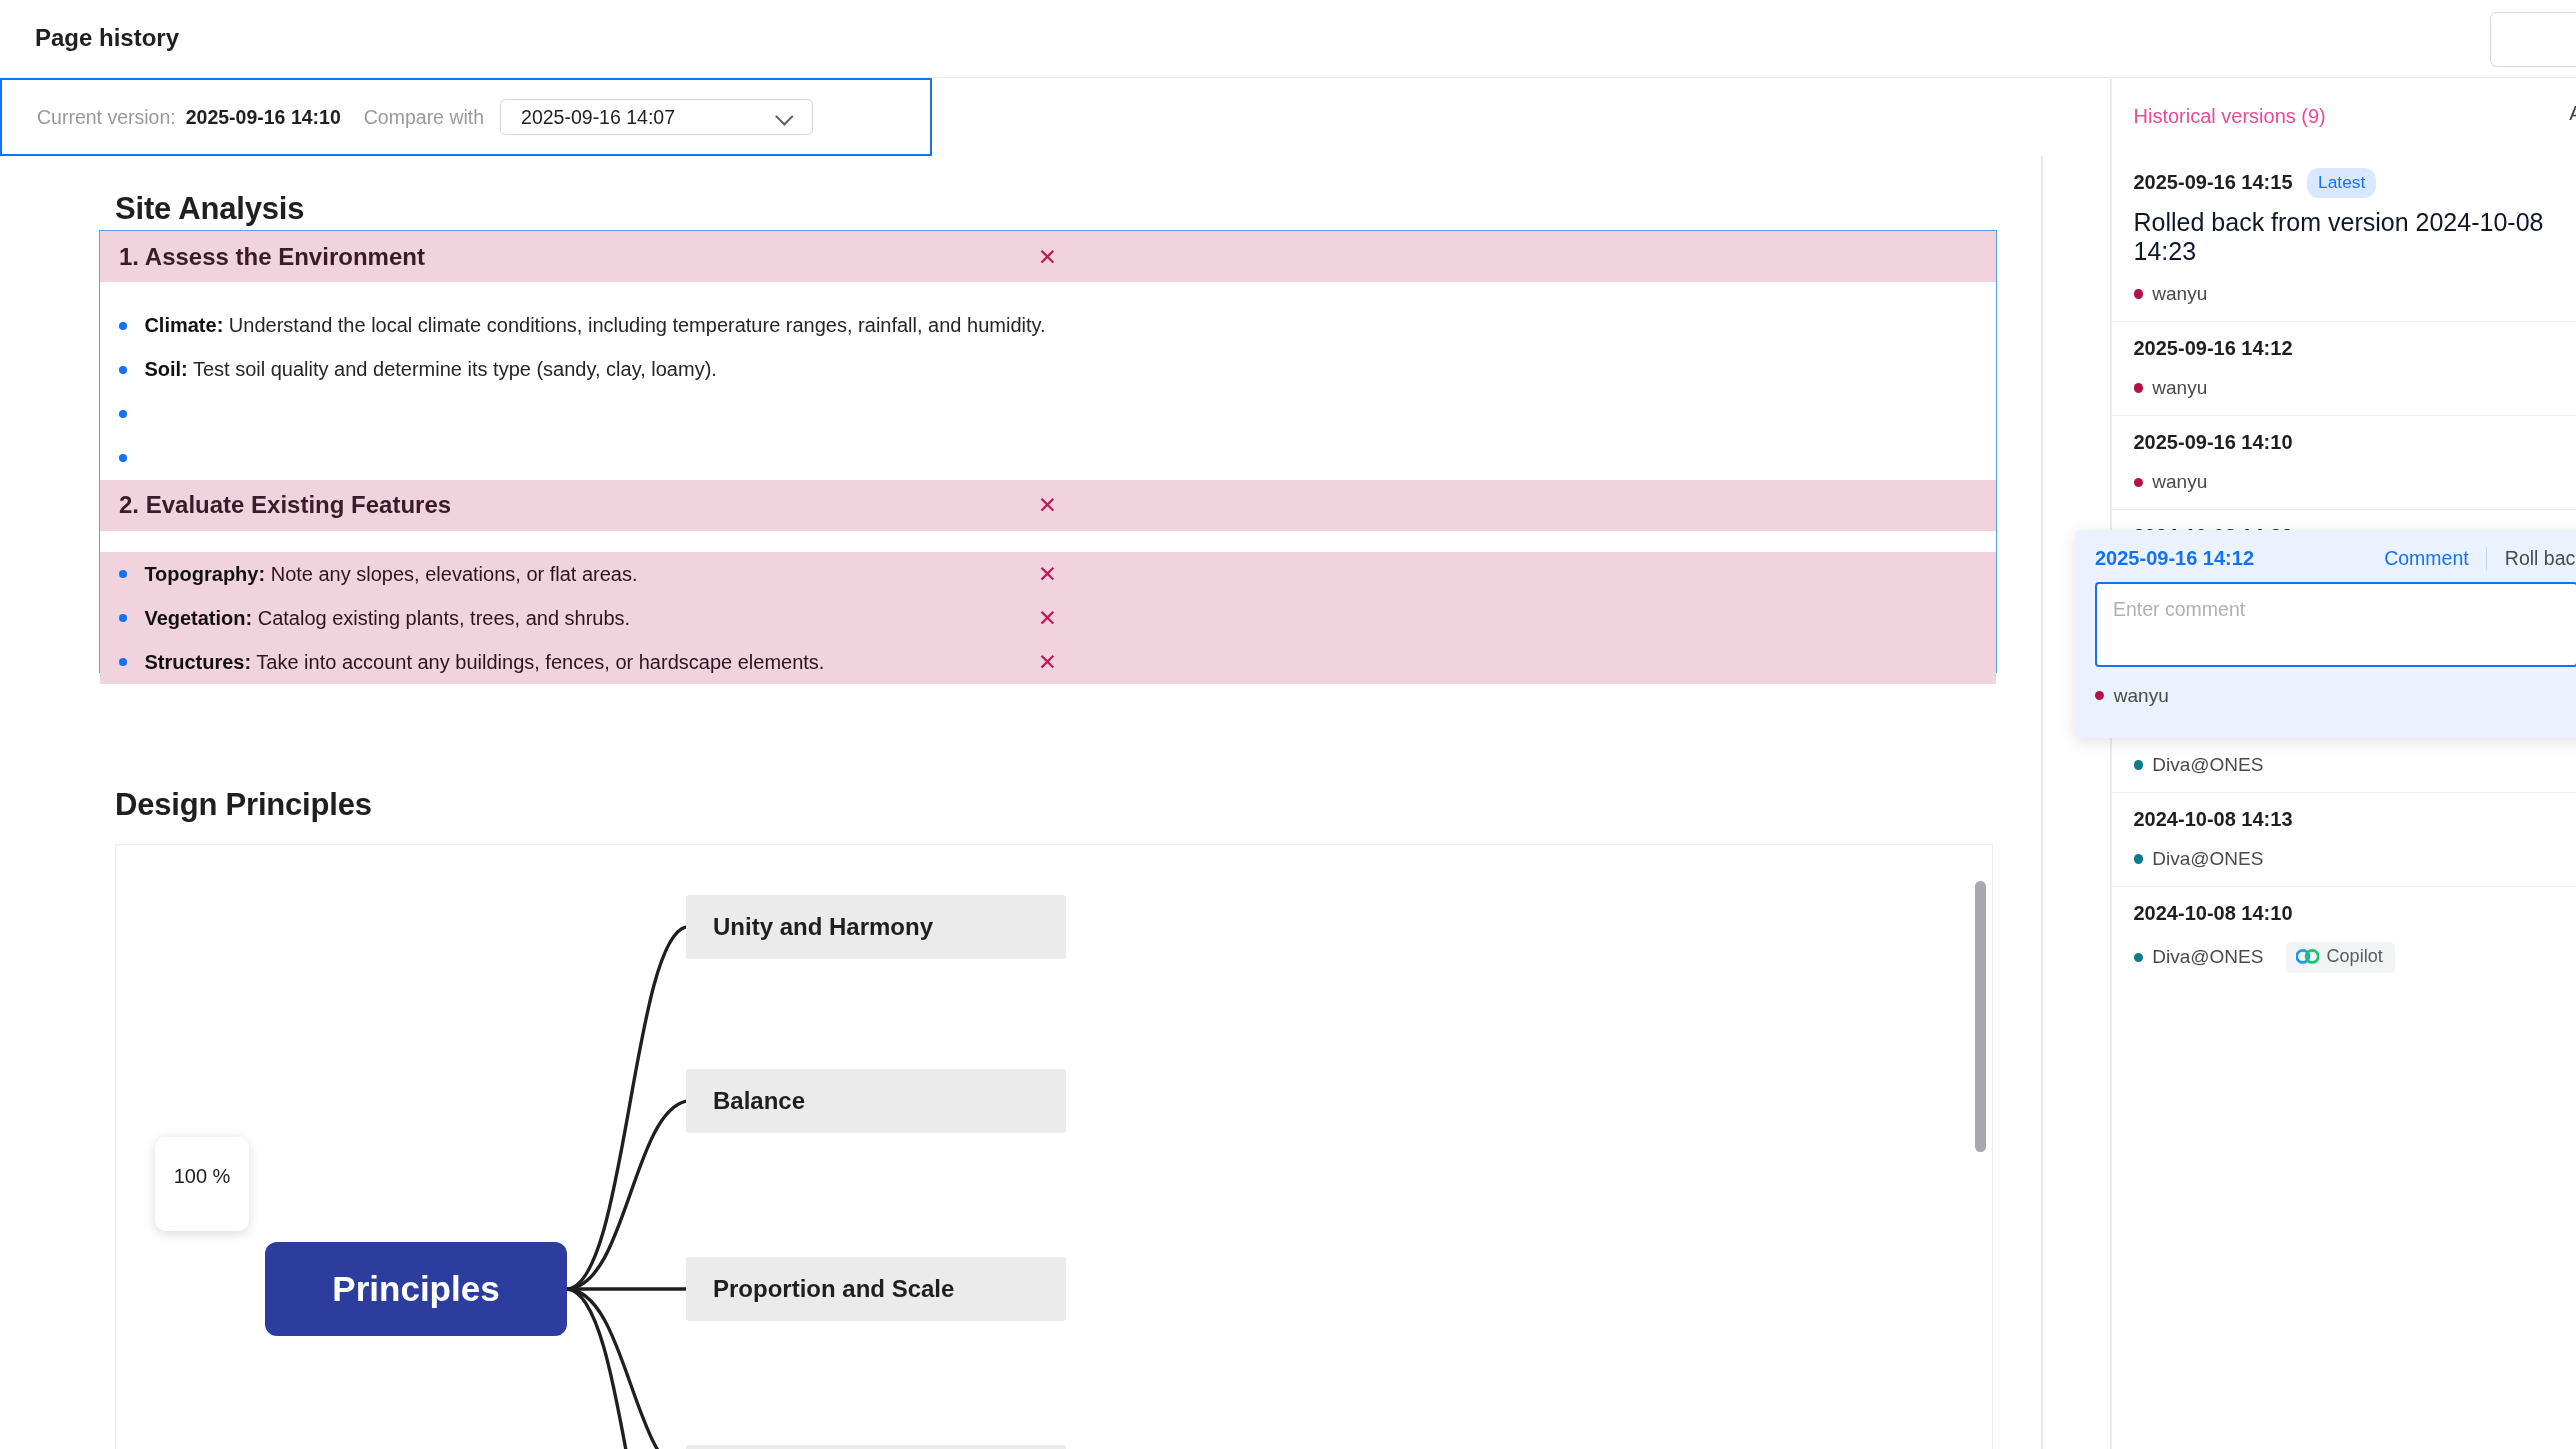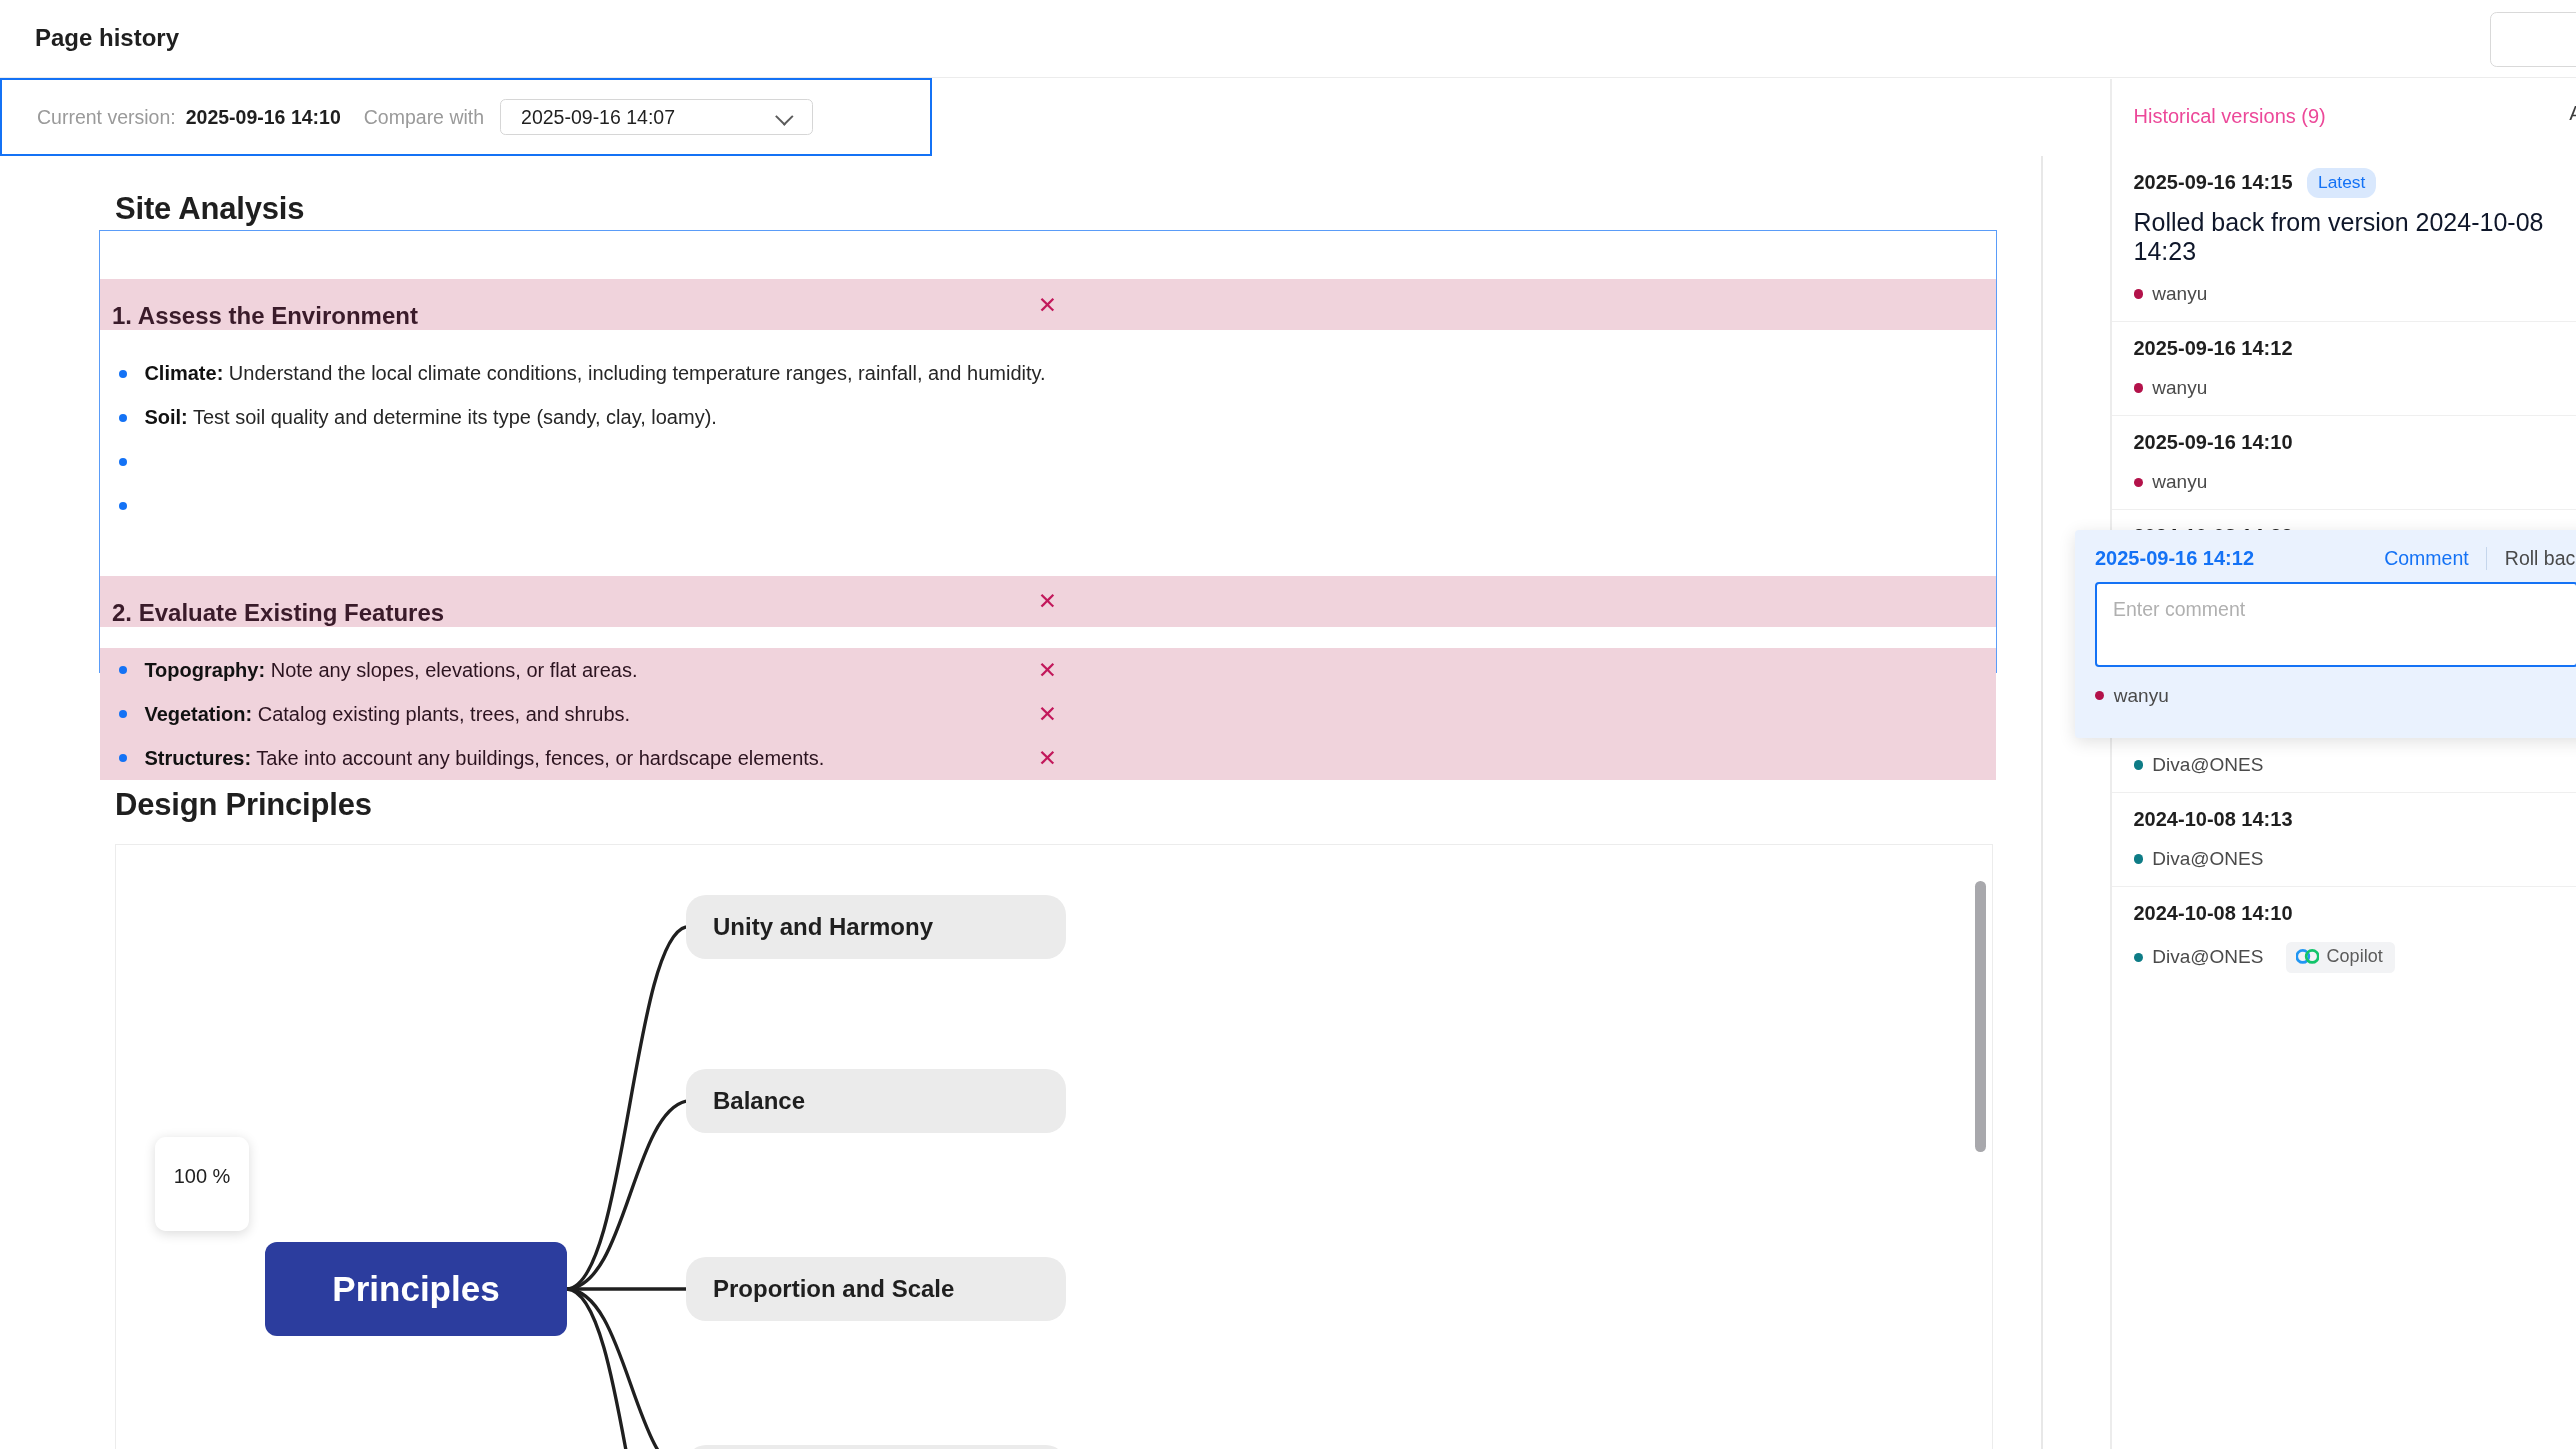--- a/index.html
+++ b/index.html
@@ -75,42 +75,42 @@
   }
   .diff-row { position: relative; width: 100%; display: flex; align-items: center; }
   .diff-row.del { background: #f0d3dc; }
   .diff-row .del-x {
     position: absolute; left: 936px; top: 50%;
     transform: translateY(-50%);
     width: 23px; height: 23px; color: #c2185b; font-size: 23px;
     line-height: 23px; font-weight: 400; text-align: center;
   }
   .row-h3 {
-    height: 51px; padding-left: 12px;
+    height: 51px; padding-left: 19px;
     font-size: 24px; font-weight: 700; color: #3a1b2a;
-    display: flex; align-items: flex-end; margin-top: 48px;
+    display: flex; align-items: center;
   }
   .spacer { height: 21.5px; }
   .bullet-row { height: 44px; padding-left: 19px; display: flex; align-items: center; }
   .bullet-row .dot {
     width: 8px; height: 8px; border-radius: 50%;
     background: #1472f5; margin-right: 17.4px; flex: none;
   }
   .bullet-row .txt { font-size: 20px; color: #262626; white-space: nowrap; }
   .bullet-row.del .txt { color: #2c1420; }
   .bullet-row .txt b { font-weight: 700; color: #111; }
 
   
   .mindmap {
     position: absolute; left: 115px; top: 688px;
     width: 1878px; height: 607px;
     background: #fff; border: 1.3px solid #ececec; overflow: hidden;
   }
   .mm-node {
-    position: absolute; background: #ebebeb; border-radius: 20px;
+    position: absolute; background: #ebebeb; border-radius: 3px;
     display: flex; align-items: center; padding-left: 27px;
     font-size: 24px; font-weight: 700; color: #1f1f1f;
     height: 64px; width: 380px;
   }
   .mm-root {
     position: absolute; left: 149px; top: 397px;
     width: 302px; height: 94px; border-radius: 12px;
     background: #2c3d9e; color: #fff; font-size: 35px; font-weight: 700;
     display: flex; align-items: center; justify-content: center;
   }

